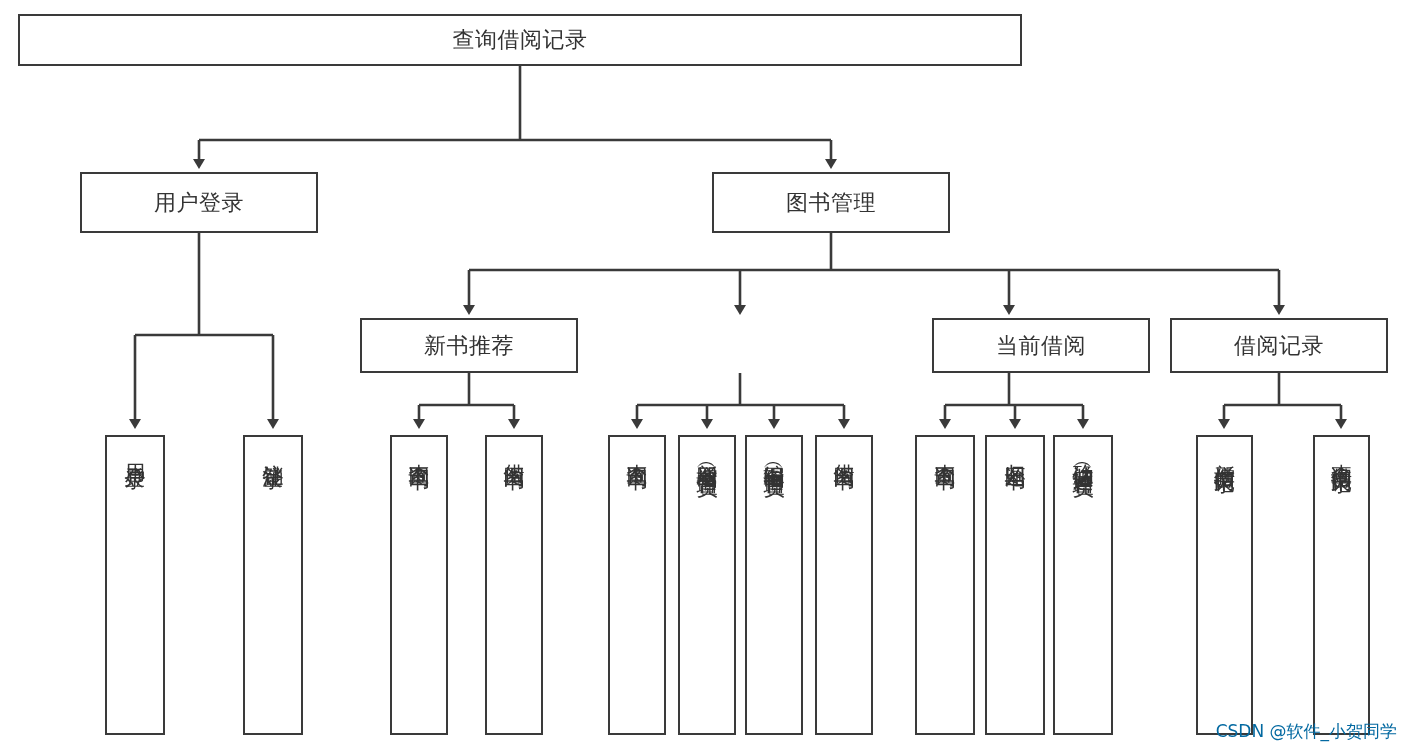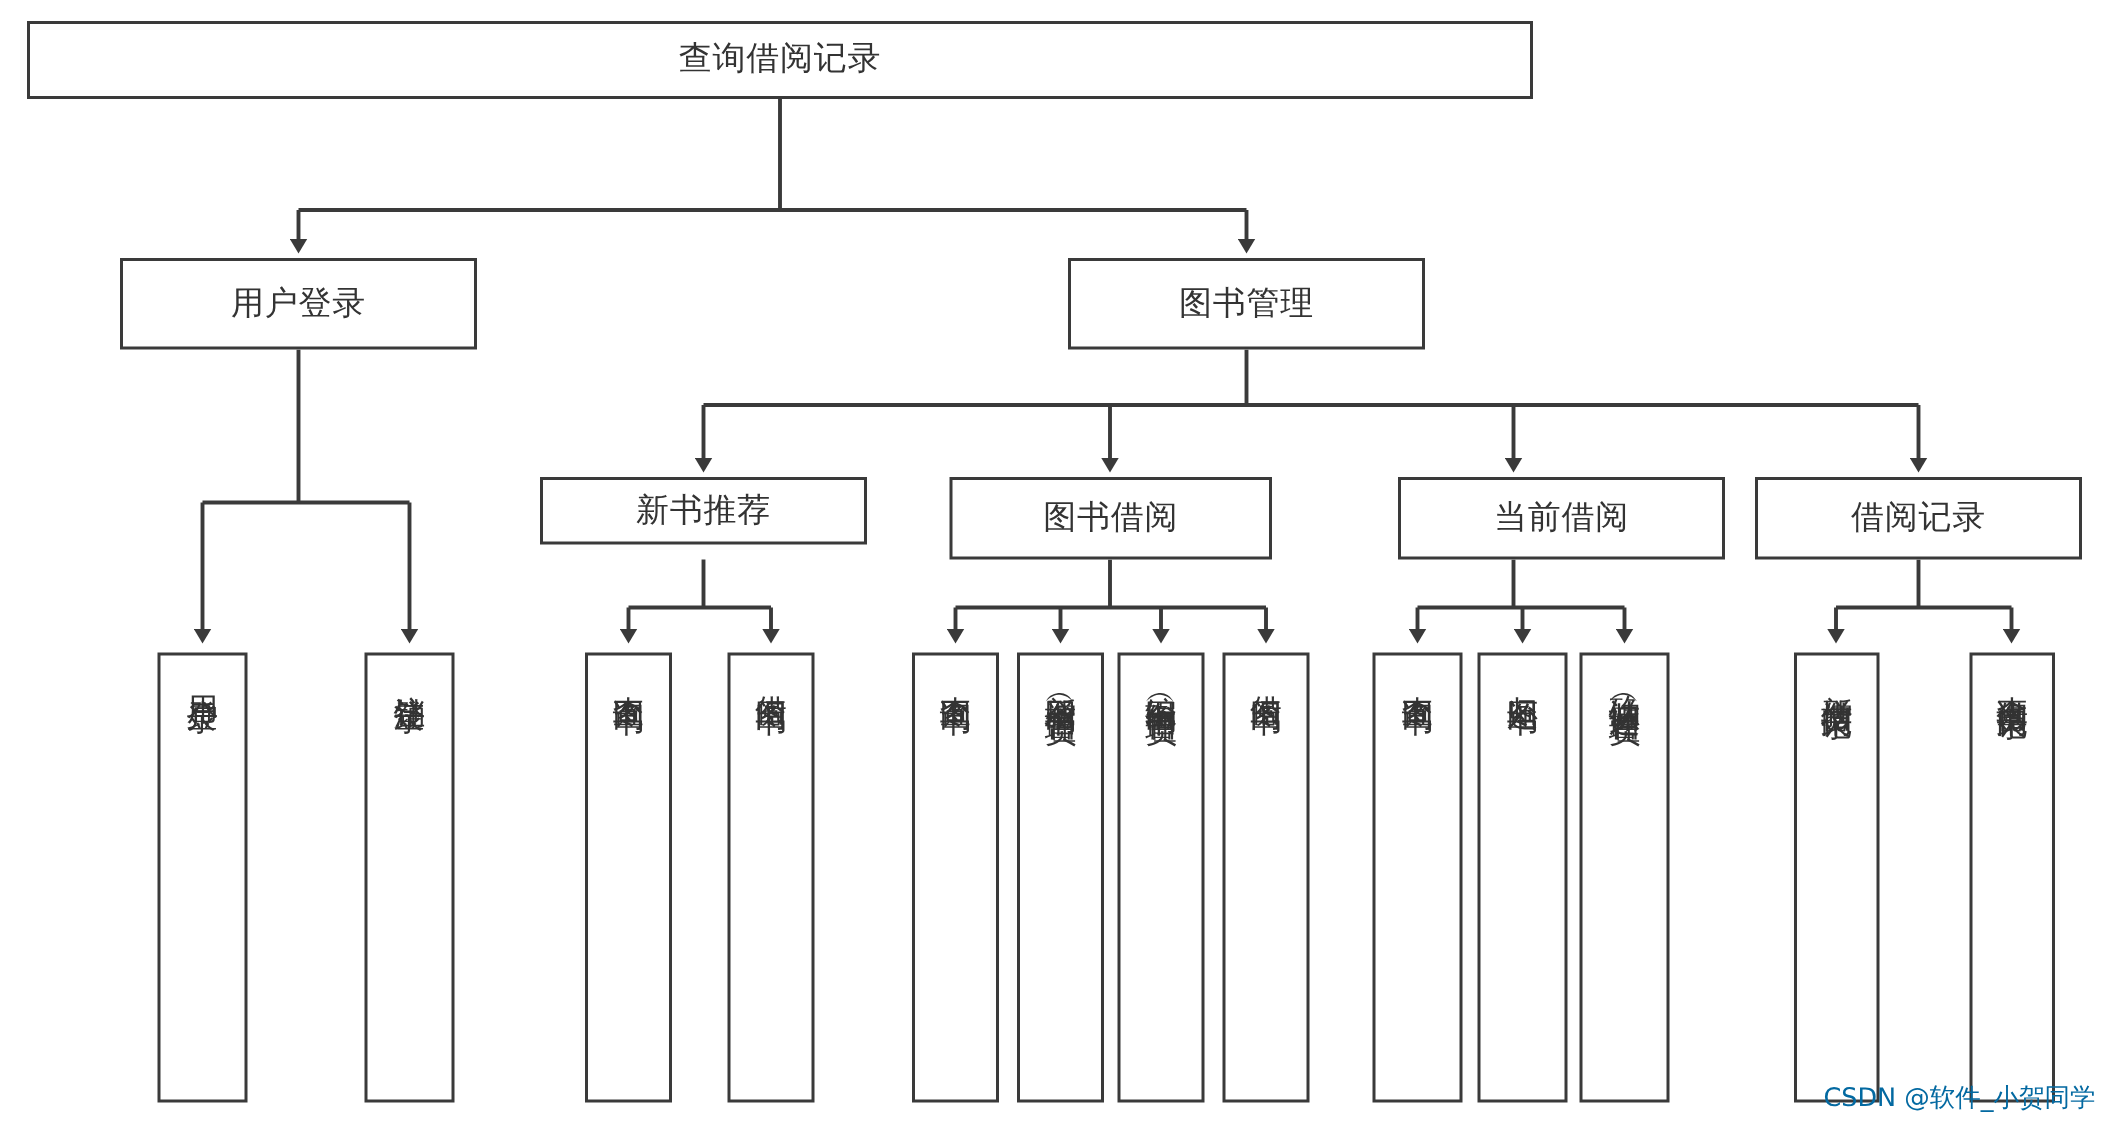--- a/index.html
+++ b/index.html
@@ -129,25 +129,22 @@
     <span class="node-label">查询借阅记录</span>
   </div>
 
   <div class="node horiz" style="left:80px; top:172px; width:238px; height:61px;">
     <span class="node-label">用户登录</span>
   </div>
   <div class="node horiz" style="left:712px; top:172px; width:238px; height:61px;">
     <span class="node-label">图书管理</span>
   </div>
 
-  <div class="node horiz" style="left:360px; top:318px; width:218px; height:45px;">
+  <div class="node horiz" style="left:360px; top:318px; width:218px; height:55px;">
     <span class="node-label">新书推荐</span>
-  </div>
-  <div class="node horiz" style="left:633px; top:318px; width:215px; height:55px;">
-    <span class="node-label">图书借阅</span>
   </div>
   <div class="node horiz" style="left:900px; top:318px; width:218px; height:55px;margin-left:32px;">
     <span class="node-label">当前借阅</span>
   </div>
   <div class="node horiz" style="left:1170px; top:318px; width:218px; height:55px;">
     <span class="node-label">借阅记录</span>
   </div>
 
   <div class="node vert" style="left:105px; top:435px; width:60px; height:300px;">
     <span class="node-label">用户登录</span>

